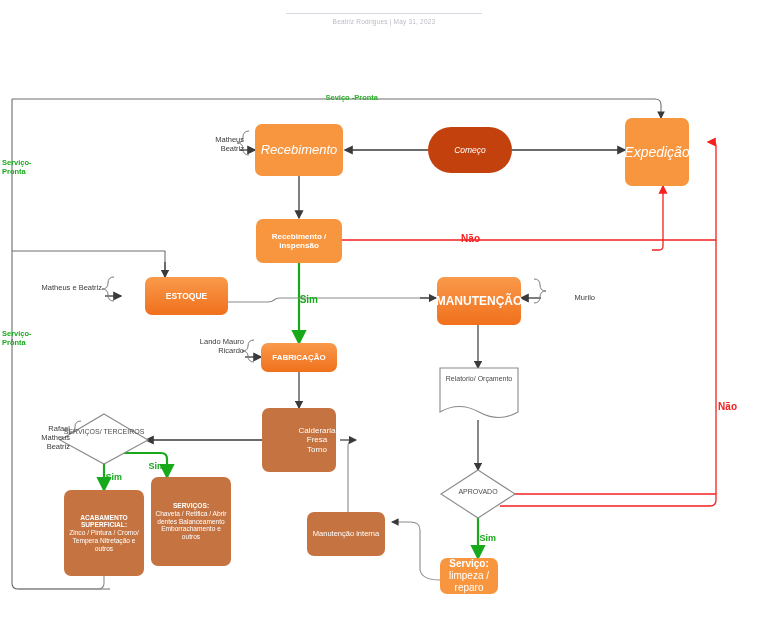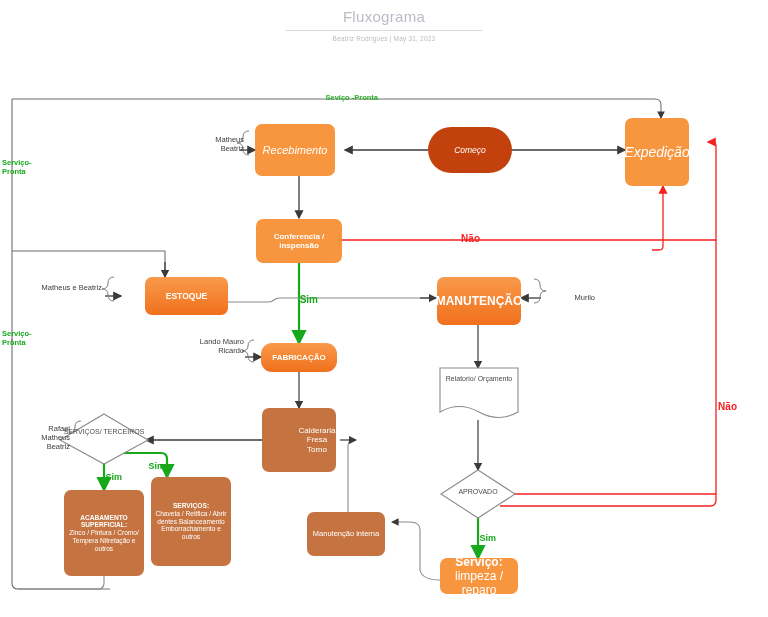--- a/index.html
+++ b/index.html
@@ -34,21 +34,20 @@
   
   .dtext{position:absolute;text-align:center;color:#4a4a4a;font-size:7px;line-height:1.2;}
   .doctext{position:absolute;text-align:center;color:#4a4a4a;font-size:7px;line-height:1.25;}
 </style>
 </head>
 <body>
 
 <div id="canvas">
 
   <div class="hdr">
-    <div class="title">Fluxograma</div>
     <div class="rule"></div>
     <div class="sub">Beatriz Rodrigues  |  May 31, 2023</div>
   </div>
 
   <svg class="layer" viewBox="0 0 768 617">
     <defs>
       <marker id="ah-dark" markerWidth="7" markerHeight="7" refX="6" refY="3.5" orient="auto">
         <path d="M0,0 L7,3.5 L0,7 z" fill="#3a3a3a"></path>
       </marker>
       <marker id="ah-gray" markerWidth="7" markerHeight="7" refX="6" refY="3.5" orient="auto">
@@ -150,41 +149,41 @@
 
     <path d="M478,470 L515,494 L478,518 L441,494 z" fill="#ffffff" stroke="#8a8a8a" stroke-width="1.1"></path>
 
     <path d="M104,414 L148,440 L104,464 L60,440 z" fill="#ffffff" stroke="#8a8a8a" stroke-width="1.1"></path>
   </svg>
 
   <div class="node pill" style="left:428px;top:127px;width:84px;height:46px;font-size:8.5px;">
     <span class="italic">Começo</span>
   </div>
 
-  <div class="node rect orange" style="left:255px;top:124px;width:80px;height:52px;font-size:11px;">
+  <div class="node rect orange" style="left:255px;top:124px;width:88px;height:52px;font-size:13px;">
     <span class="italic">Recebimento</span>
   </div>
 
   <div class="node rect orange" style="left:625px;top:118px;width:64px;height:68px;font-size:14px;">
     <span class="italic">Expedição</span>
   </div>
 
   <div class="node rect orange" style="left:256px;top:219px;width:86px;height:44px;font-size:8px;font-weight:bold;">
-    <span>Conferencia / inspensão</span>
+    <span>Recebimento / inspensão</span>
   </div>
 
   <div class="node rect orange-grad" style="left:121px;top:277px;width:83px;height:38px;font-size:8.5px;font-weight:bold;margin-left:24px;">
     <span>ESTOQUE</span>
   </div>
 
   <div class="node rect orange-grad" style="left:437px;top:277px;width:84px;height:48px;font-size:12px;font-weight:bold;">
     <span>MANUTENÇÃO</span>
   </div>
 
-  <div class="node rect orange-grad" style="left:261px;top:343px;width:76px;height:29px;font-size:8px;font-weight:bold;border-radius:11px;">
+  <div class="node rect orange-grad" style="left:261px;top:343px;width:76px;height:29px;font-size:8px;font-weight:bold;">
     <span>FABRICAÇÃO</span>
   </div>
 
   <div class="doctext" style="left:440px;top:375px;width:78px;">
     <span>Relatorio/ Orçamento</span>
   </div>
 
   <div class="dtext" style="left:441px;top:488px;width:74px;">
     <span>APROVADO</span>
   </div>
@@ -204,21 +203,21 @@
 
   <div class="node rect brown" style="left:151px;top:477px;width:80px;height:89px;font-size:6.6px;flex-direction:column;padding:4px 3px;">
     <span class="bold">SERVIÇOS:</span>
     <span>Chaveta / Retifica / Abrir dentes Balanceamento Emborrachamento e outros</span>
   </div>
 
   <div class="node rect brown" style="left:307px;top:512px;width:78px;height:44px;font-size:7.5px;">
     <span>Manutenção interna</span>
   </div>
 
-  <div class="node rect orange" style="left:440px;top:558px;width:78px;height:36px;font-size:12px;flex-direction:column;">
+  <div class="node rect orange" style="left:440px;top:558px;width:58px;height:36px;font-size:10px;flex-direction:column;">
     <span class="bold">Serviço:</span>
     <span>limpeza / reparo</span>
   </div>
 
   <div class="lbl" style="left:192px;top:135px;width:52px;">
     <span style="white-space:pre-line;">Matheus Beatriz</span>
   </div>
 
   <div class="lbl" style="left:36px;top:283px;width:66px;">
     <span style="white-space:pre-line;">Matheus e Beatriz</span>

